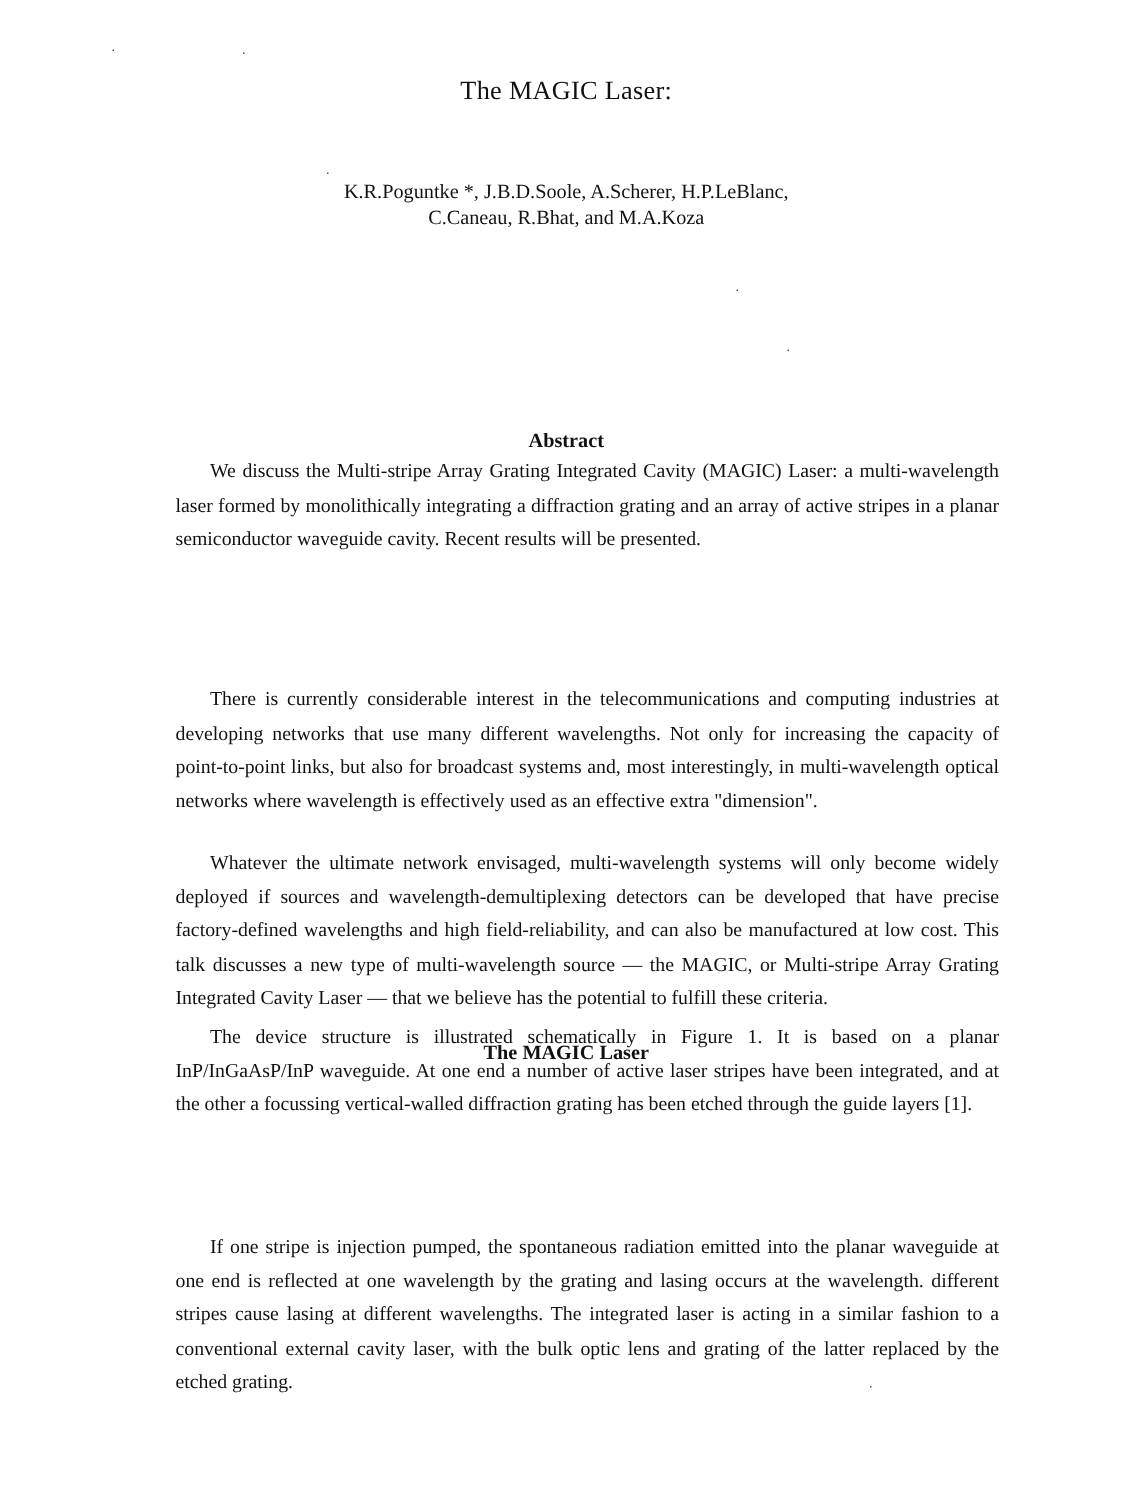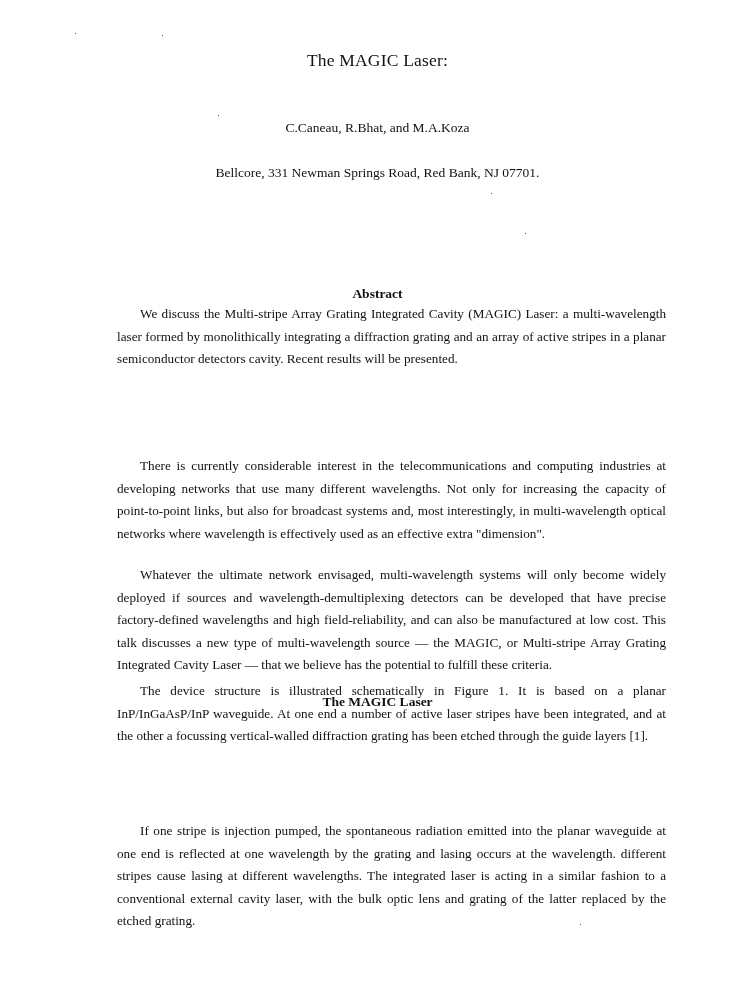--- a/index.html
+++ b/index.html
@@ -24,29 +24,29 @@
 </head>
 <body>
 
 <div class="page">
 
   <div class="center title" style="top:50px;">
     <div>The MAGIC Laser:</div>
   </div>
 
   <div class="center authors" style="top:119px;">
+    <div>K.R.Poguntke *, J.B.D.Soole, A.Scherer, H.P.LeBlanc,</div>
     <div>C.Caneau, R.Bhat, and M.A.Koza</div>
   </div>
 
-  <div class="center affil" style="top:164px;">Bellcore, 331 Newman Springs Road, Red Bank, NJ 07701.</div>
 
 
   <div class="center heading" style="top:286px;">Abstract</div>
   <div class="body" style="top:303px;">
-    <p>We discuss the Multi-stripe Array Grating Integrated Cavity (MAGIC) Laser:  a multi-wavelength laser formed by monolithically integrating a diffraction grating and an array of active stripes in a planar semiconductor detectors cavity.  Recent results will be presented.</p>
+    <p>We discuss the Multi-stripe Array Grating Integrated Cavity (MAGIC) Laser:  a multi-wavelength laser formed by monolithically integrating a diffraction grating and an array of active stripes in a planar semiconductor waveguide cavity.  Recent results will be presented.</p>
   </div>
 
   <div class="body" style="top:455px;">
     <p>There is currently considerable interest in the telecommunications and computing industries at developing networks that use many different wavelengths.  Not only for increasing the capacity of point-to-point links, but also for broadcast systems and, most interestingly, in multi-wavelength optical networks where wavelength is effectively used as an effective extra "dimension".</p>
   </div>
   <div class="body" style="top:564px;">
     <p>Whatever the ultimate network envisaged, multi-wavelength systems will only become widely deployed if sources and wavelength-demultiplexing detectors can be developed that have precise factory-defined wavelengths and high field-reliability, and can also be manufactured at low cost. This talk discusses a new type of multi-wavelength source — the MAGIC, or Multi-stripe Array Grating Integrated Cavity Laser — that we believe has the potential to fulfill these criteria.</p>
   </div>
 
   <div class="center heading" style="top:694px;">The MAGIC Laser</div>

